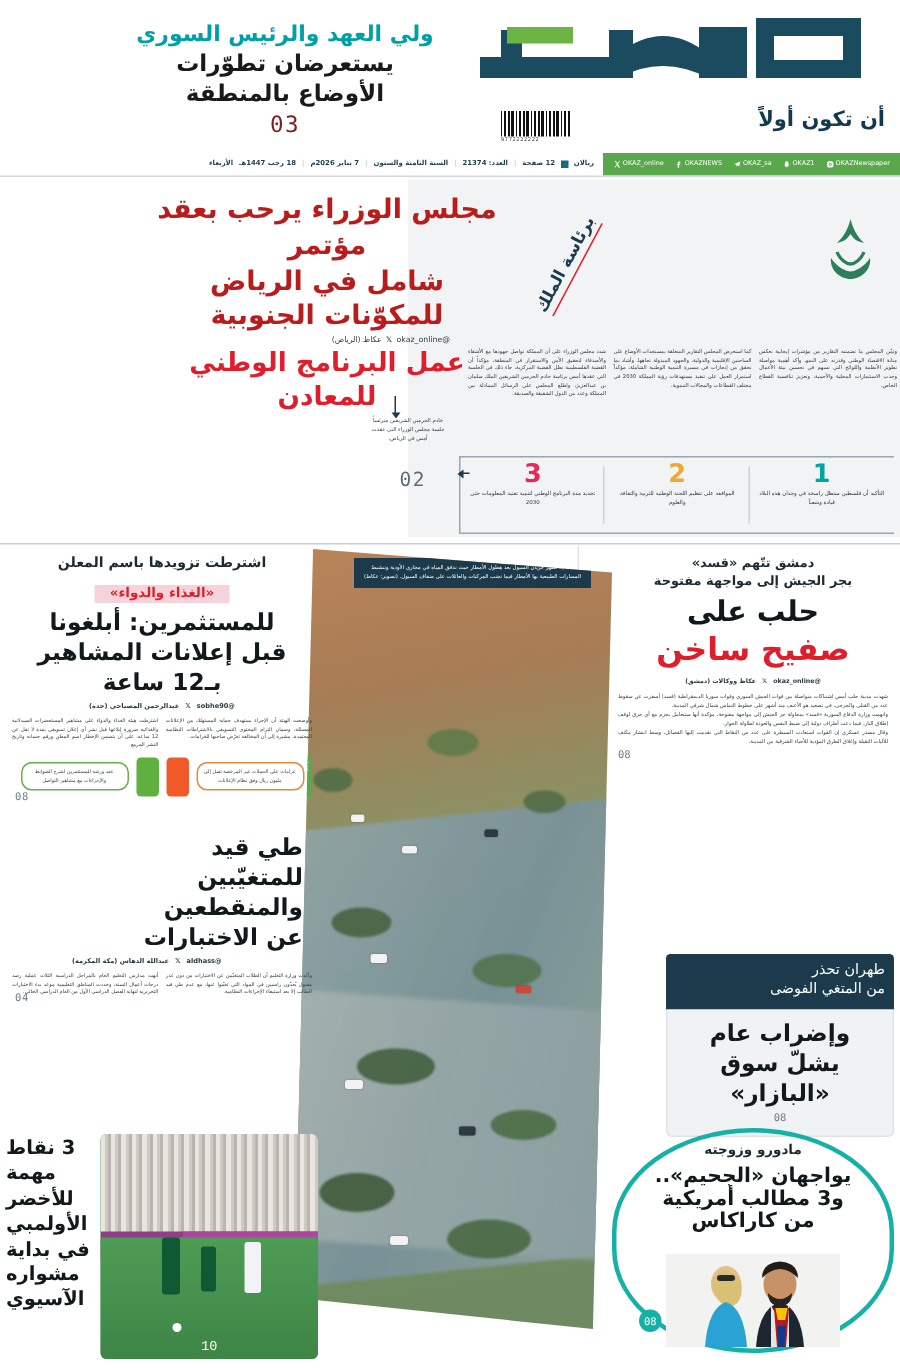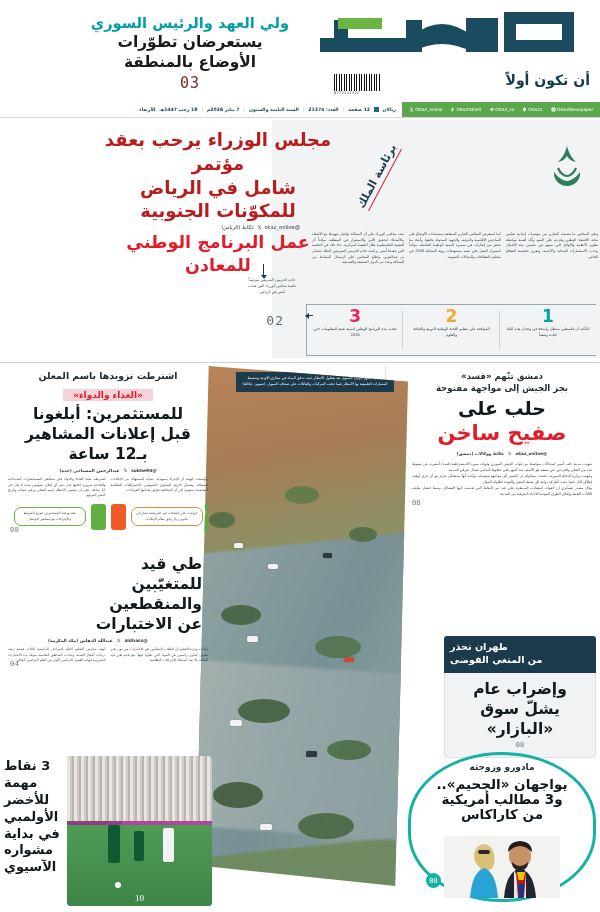--- a/index.html
+++ b/index.html
@@ -147,35 +147,35 @@
 
   
   .sports { position: absolute; left: 4px; top: 756px; width: 208px; height: 150px; display:flex; gap:5px; }
   .sports-txt { width: 58px; text-align: left; font-size: 13px; font-weight: bold; color:#12191d; line-height: 1.3; padding-top: 2px; }
   .sports-img { position:relative; flex:1; border-radius: 4px; overflow: hidden; background:#3f8f4e; }
   .stand { position:absolute; left:0; right:0; top:0; height:46%; background: repeating-linear-gradient(90deg,#e9e6e2 0 3px,#cfcac4 3px 5px,#b9b4ae 5px 7px); }
   .pitch { position:absolute; left:0; right:0; bottom:0; top:46%; background: linear-gradient(180deg,#4f9c55,#3e8546); }
   .ad-band { position:absolute; left:0; right:0; top:43%; height:13%; background:#8e3f86; }
   .ad-band2 { position:absolute; left:38%; right:0; top:43%; height:13%; background:#b0459f; }
   .player { position:absolute; border-radius:2px; }
-  .sports-pg { position:absolute; left:50%; transform:translateX(-50%); bottom:3px; color:#fff; font-size:9px; font-family:Liberation Serif, serif; }
+  .sports-pg { position:absolute; left:50%; transform:translateX(-50%); bottom:3px; color:#fff; font-size:9px; font-family:Liberation Mono, monospace; }
 
   
   .rcol { position: absolute; right: 4px; top: 366px; width: 188px; }
   .r-kicker { font-size: 8.6px; font-weight: bold; color: #1d2a31; line-height: 1.4; text-align: center; }
   .r-title-dark { font-size: 19px; font-weight: bold; color: #12191d; text-align: center; line-height:1.2; margin-top:3px; }
   .r-title-red { font-size: 21px; font-weight: bold; color: #e01e2b; text-align: center; line-height:1.2; margin-top:1px; }
   .r-byline { display:flex; align-items:center; justify-content:center; gap:4px; font-size:4.2px; color:#2b3b44; margin-top:5px; font-weight:bold; }
   .r-body { margin-top:5px; }
   .r-body p { font-size: 3.5px; line-height: 1.72; color:#33404a; text-align: justify; }
   .r-pg { text-align:left; font-size:7px; color:#6d7b84; font-family:"DejaVu Sans Mono",monospace; margin-top:2px; }
 
   .tehran { position:absolute; right:4px; top:636px; width:152px; }
-  .tehran-head { background:#1b3b4d; color:#fff; font-size:9.6px; font-weight:bold;
-    text-align:left; padding:5px 6px 6px; line-height:1.35; border-radius:3px 3px 0 0; }
+  .tehran-head { background:#1b3b4d; color:#fff; font-size:9.6px; font-weight:normal;
+    text-align:right; padding:5px 6px 6px; line-height:1.35; border-radius:3px 3px 0 0; }
   .tehran-body { background:#f0f2f3; border:1px solid #dfe3e6; border-top:none; padding:6px 6px 8px; border-radius:0 0 4px 4px; }
   .tehran-title { font-size:15.5px; font-weight:bold; color:#12191d; text-align:center; line-height:1.3; }
   .tehran-pg { text-align:center; font-size:7px; color:#6d7b84; font-family:"DejaVu Sans Mono",monospace; margin-top:2px; }
 
   .maduro { position:absolute; right:4px; top:752px; width:188px; height:150px; }
   .mbubble { position:absolute; inset:0; border: 3px solid #16b1a6; border-radius: 50%/46%; }
   .m-kicker { position:absolute; right:0; left:0; top:10px; text-align:center; font-size:9px; font-weight:bold; color:#1d2a31; }
   .m-title { position:absolute; right:8px; left:8px; top:24px; text-align:center; font-size:13.5px; font-weight:bold; color:#12191d; line-height:1.32; }
   .m-photo { position:absolute; left:36px; right:36px; bottom:4px; height:62px; overflow:hidden; }
   .m-pg { position:absolute; left:18px; bottom:14px; background:#16b1a6; color:#fff;

